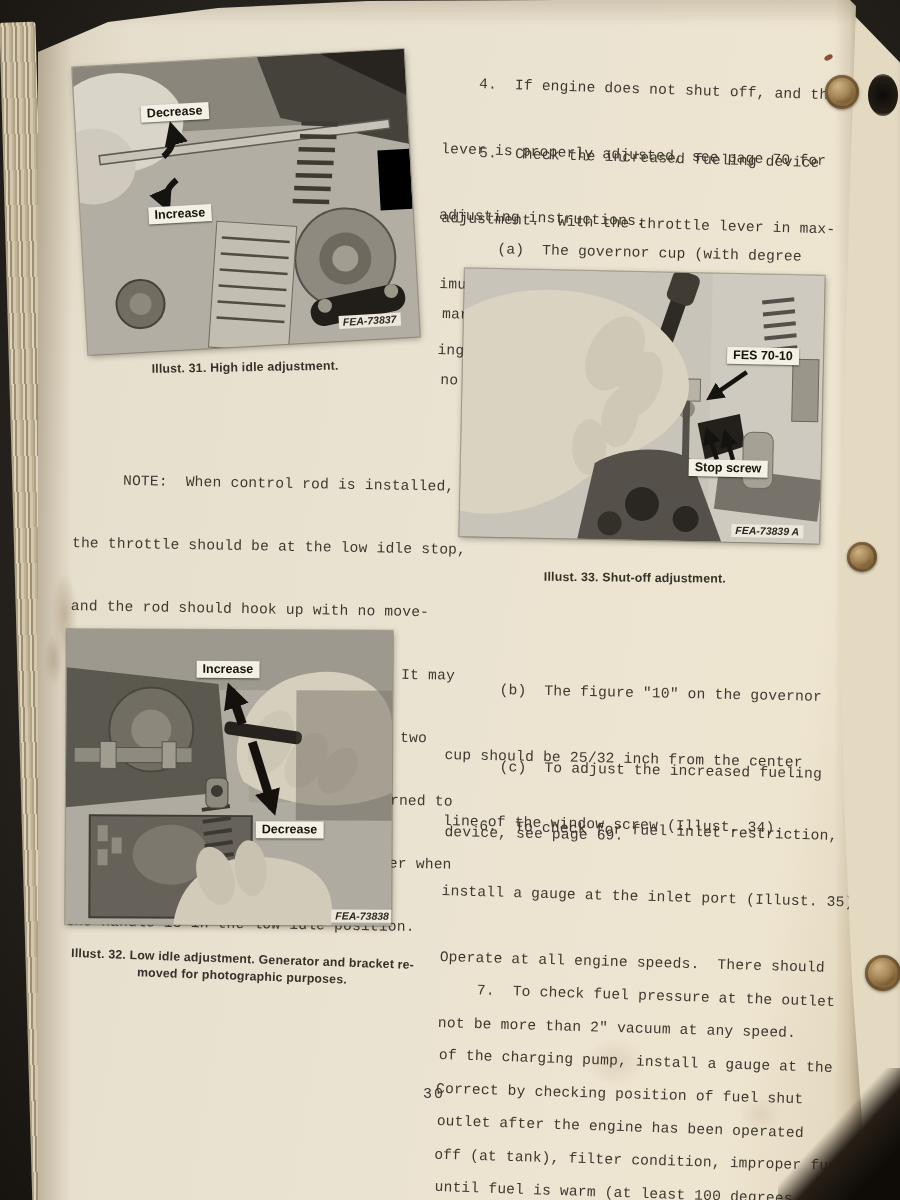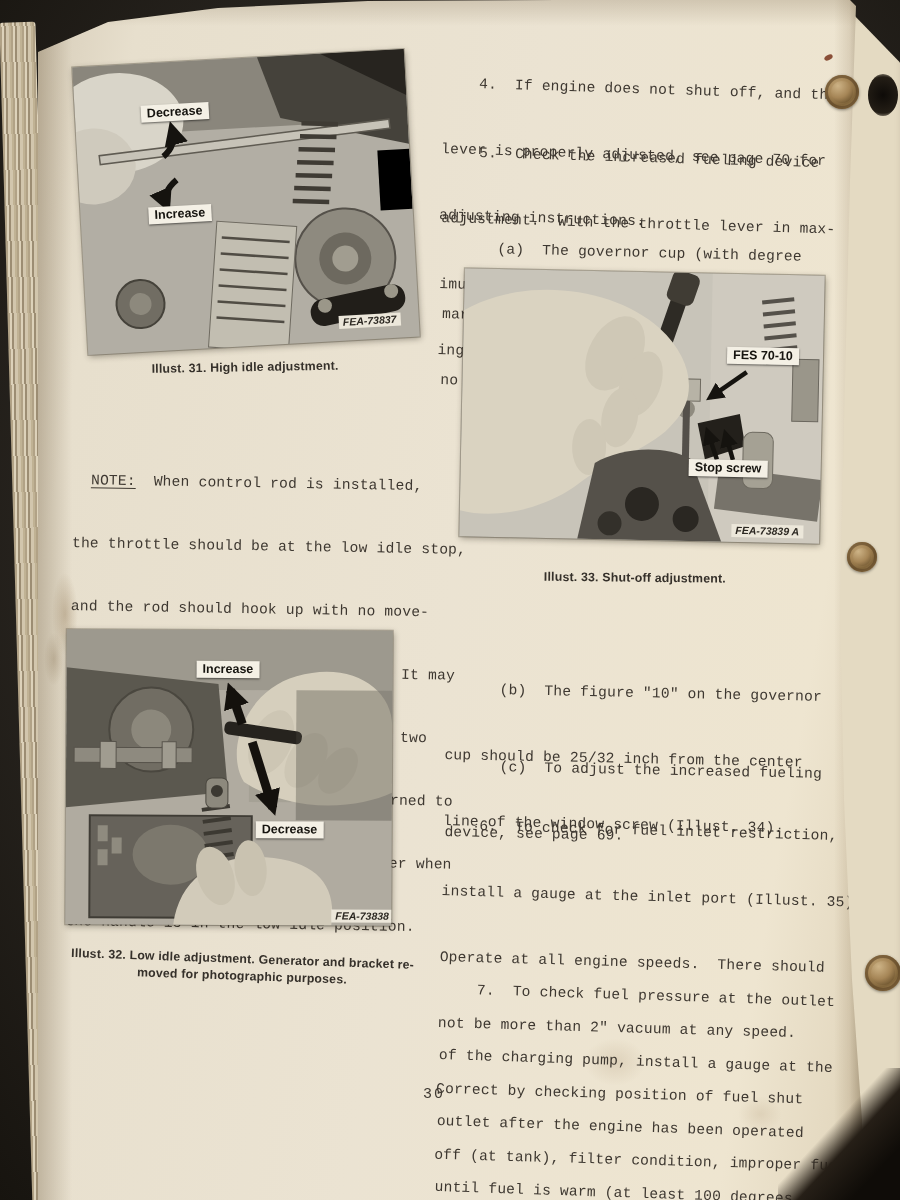--- a/index.html
+++ b/index.html
@@ -32,21 +32,21 @@
     background:radial-gradient(circle at 38% 32%, #cdb386 0%, #a58556 38%, #6f5630 62%, #9a7c4e 78%, #54412575 100%);
     box-shadow:0 1px 3px rgba(0,0,0,.45), inset 0 0 0 3px rgba(88,64,34,.55), inset 0 0 0 6px rgba(160,128,80,.35);}
   .desk-corner{position:absolute;left:778px;top:1068px;width:122px;height:132px;z-index:7;
     background:linear-gradient(to bottom right,rgba(0,0,0,0) 44%,#261f17 58%,#0f0c08 80%);}
   
   .mono{font-family:"Liberation Mono","DejaVu Sans Mono",monospace;font-size:14.6px;line-height:22px;
     color:#3e3831;white-space:pre;letter-spacing:0.2px;position:absolute;transform-origin:left top;}
   .note-block{line-height:21px;}
   .caption{position:absolute;font-family:"Liberation Sans",sans-serif;font-weight:bold;font-size:12.3px;
     color:#35302a;letter-spacing:0.2px;text-align:center;transform-origin:left top;line-height:17px;}
-  .u{text-decoration:underline;text-underline-offset:3px;}
+  .u{text-underline-offset:3px;margin-left:32px;}
   .pagenum{position:absolute;font-family:"Liberation Mono","DejaVu Sans Mono",monospace;font-size:15px;
     letter-spacing:2px;color:#3e3831;text-align:center;}
   
   .photo{position:absolute;overflow:hidden;transform-origin:center center;
     box-shadow:1px 2px 6px rgba(40,35,25,.4);outline:1px solid rgba(70,62,50,.35);background:#b2aea4;}
   .plabel{position:absolute;background:#f4f0e5;color:#16140f;font-family:"Liberation Sans",sans-serif;
     font-weight:bold;font-size:12.5px;line-height:15px;padding:1px 6px;box-shadow:0 1px 2px rgba(0,0,0,.55);white-space:nowrap;}
   .fea{position:absolute;background:#ece7da;color:#2c2822;font-family:"Liberation Sans",sans-serif;
     font-weight:bold;font-style:italic;font-size:10.5px;line-height:13px;padding:0 4px;white-space:nowrap;}
   .stain{position:absolute;border-radius:50%;pointer-events:none;}

